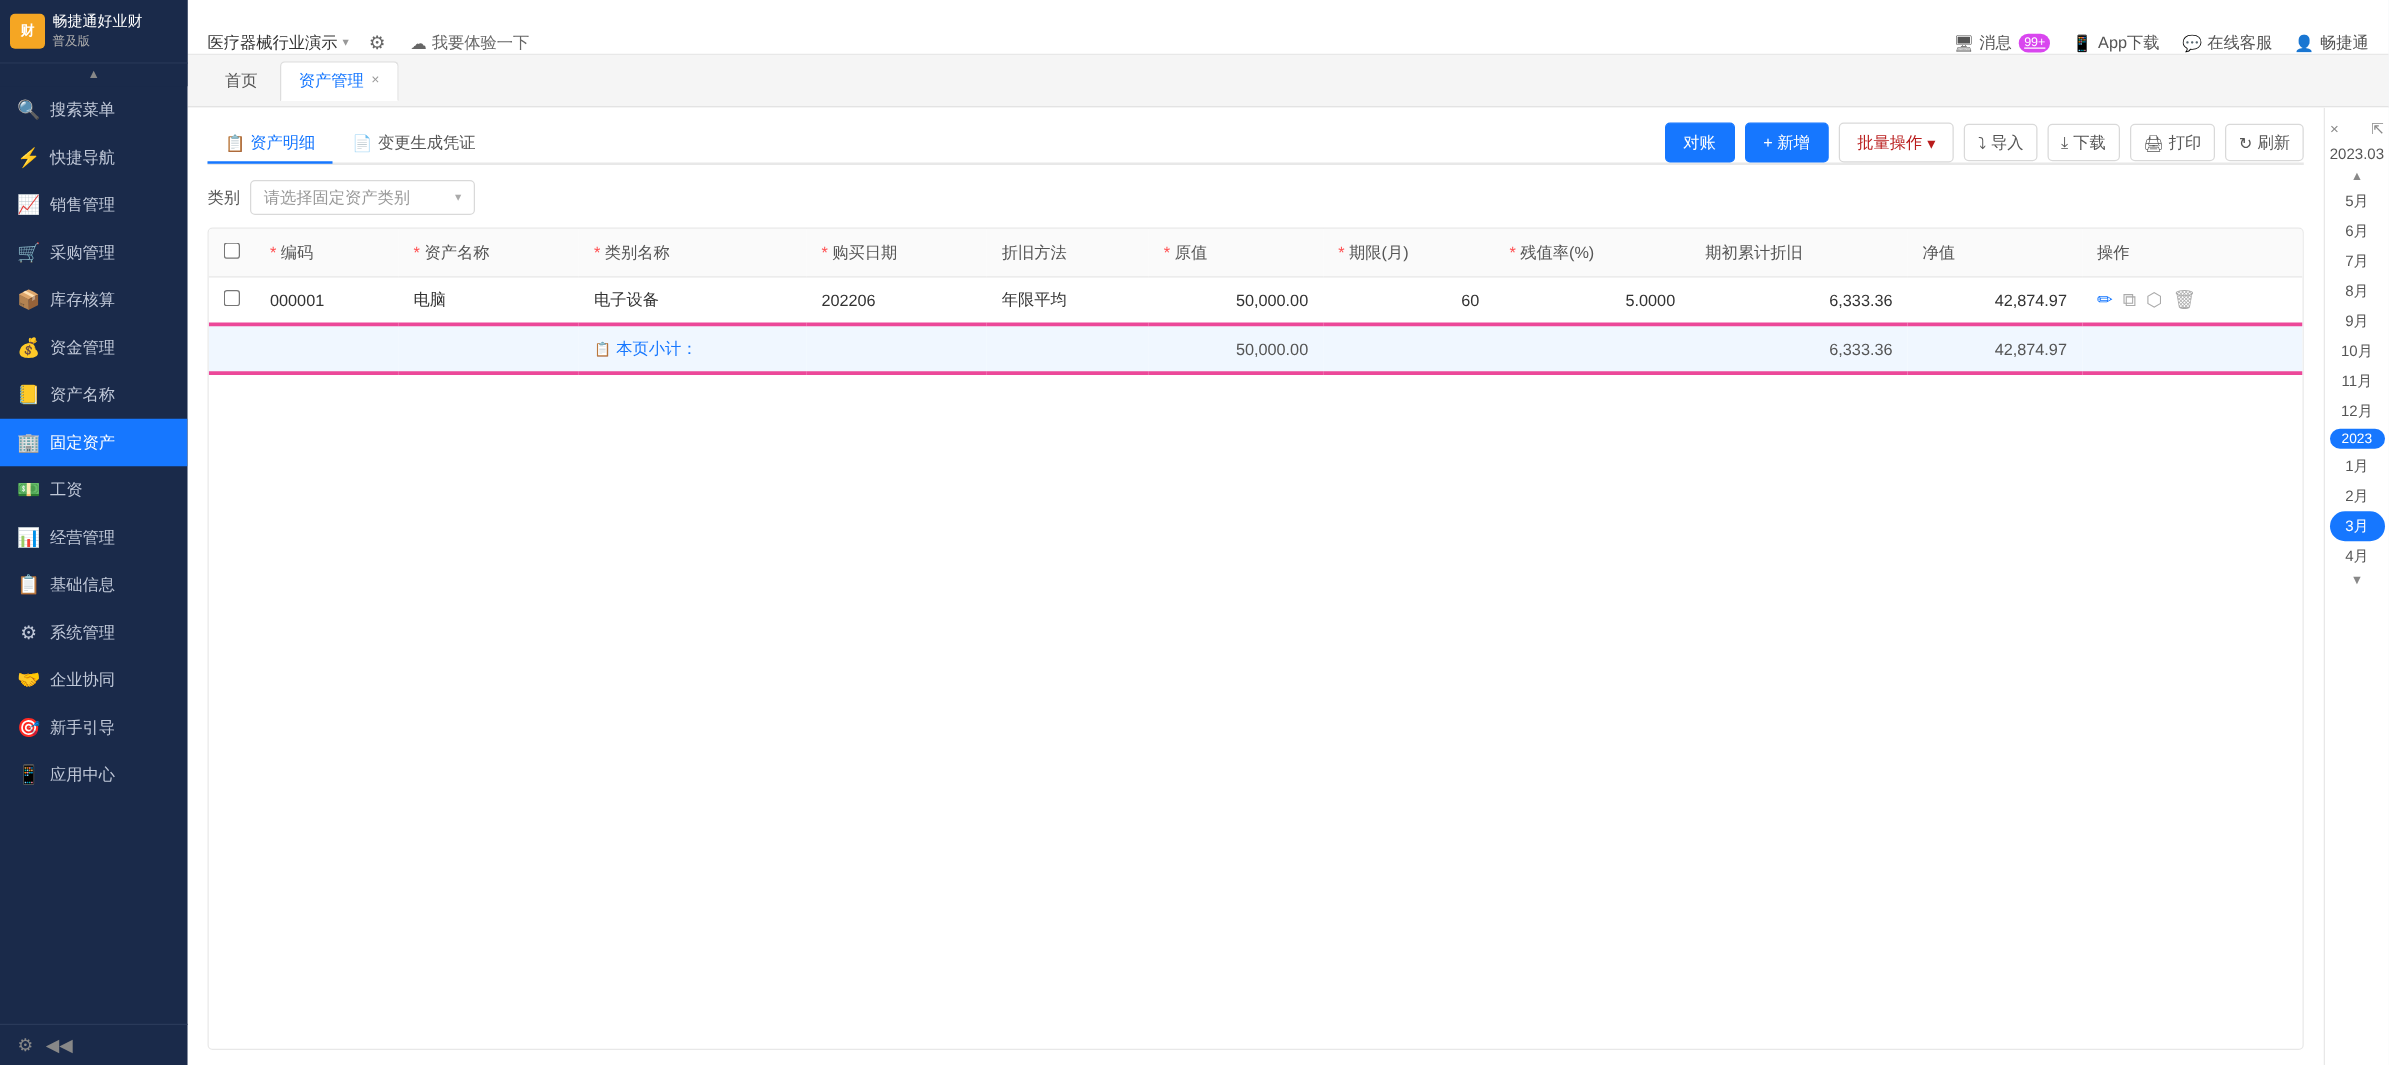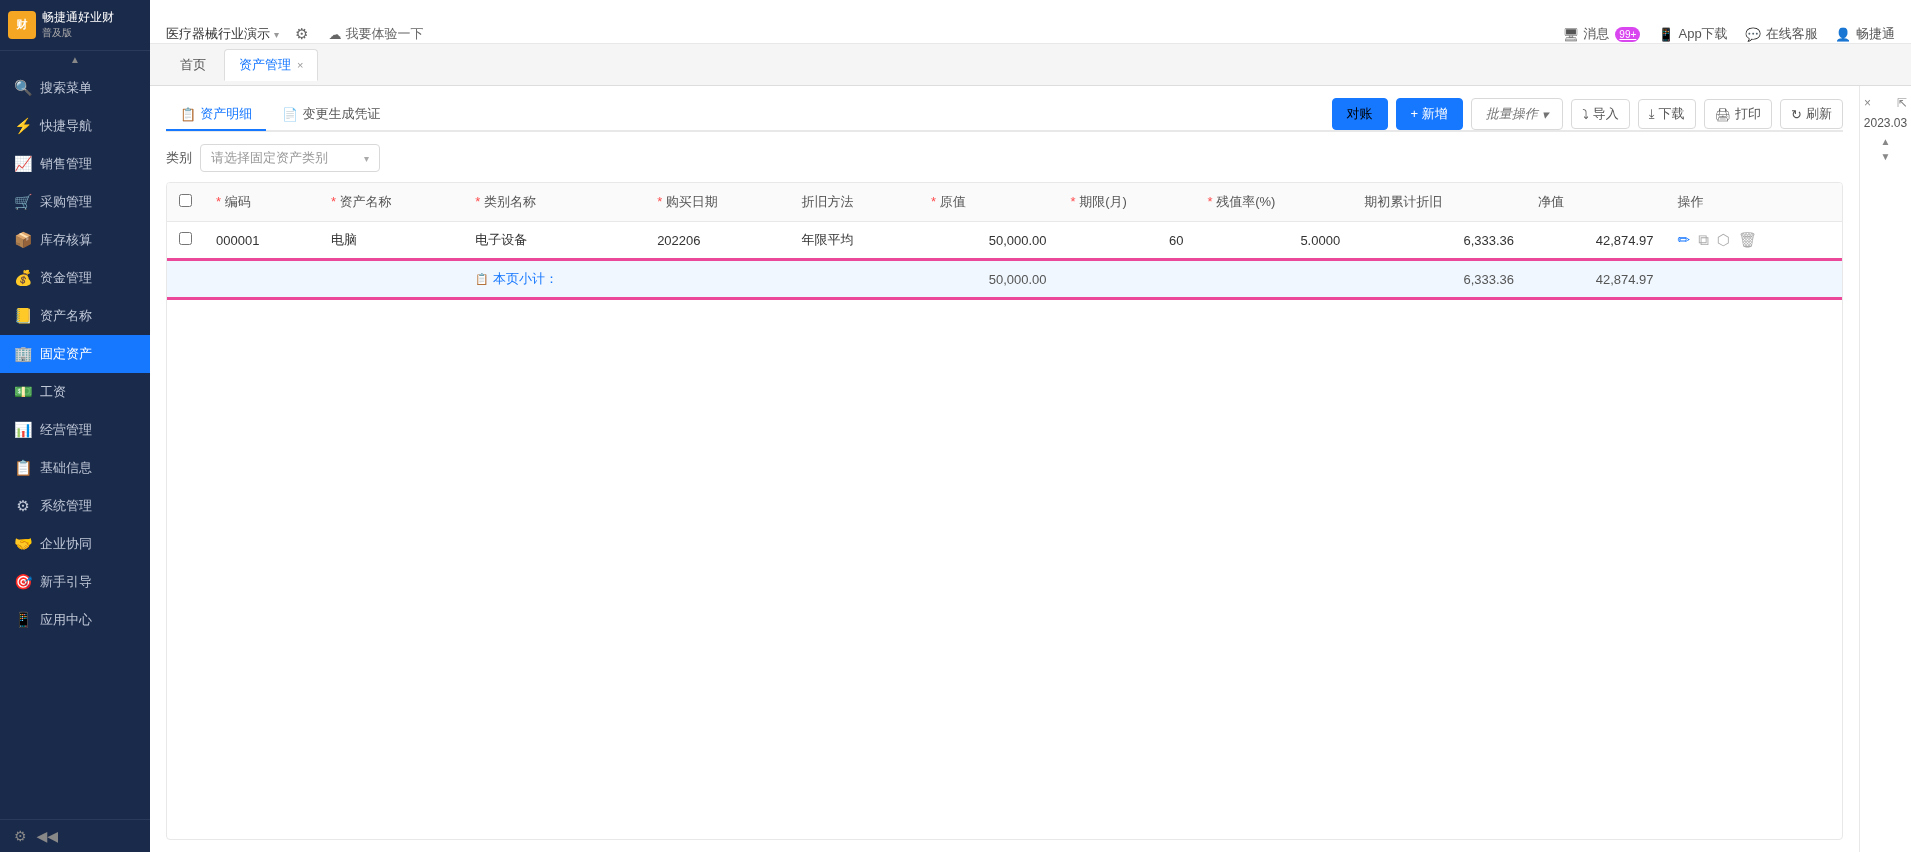--- a/index.html
+++ b/index.html
@@ -86,20 +86,21 @@
 
     
     .tabbar {
       height: 42px;
       background: #f5f5f5;
       border-bottom: 1px solid #ddd;
       display: flex;
       align-items: center;
       padding: 0 16px;
       gap: 4px;
+      font-family: Liberation Mono, monospace;
     }
     .tab {
       height: 32px; display: flex; align-items: center; padding: 0 14px; border-radius: 4px 4px 0 0;
       cursor: pointer; font-size: 13px; color: #555;
     }
     .tab.home { background: transparent; }
     .tab.active { background: #fff; color: #1677ff; border: 1px solid #ddd; border-bottom: 1px solid #fff; }
     .tab-close { margin-left: 6px; font-size: 11px; color: #999; cursor: pointer; }
 
     
@@ -137,22 +138,22 @@
       border: 1px solid #d9d9d9; border-radius: 4px;
       padding: 4px 10px; font-size: 13px; color: #999; cursor: pointer; background: #fff; min-width: 180px;
     }
     .filter-select .arrow { font-size: 10px; color: #aaa; margin-left: auto; }
     .btn {
       height: 32px; padding: 0 14px; border-radius: 4px; border: 1px solid #d9d9d9;
       font-size: 13px; cursor: pointer; display: flex; align-items: center; gap: 4px;
       background: #fff; color: #333;
     }
     .btn-new { background: #1677ff; color: #fff; border-color: #1677ff; }
-    .btn-batch { background: #fff; color: #737373; border-color: #d9d9d9; font-style: italic; }
-    .btn-ledger { background: #1677ff; color: #000000; border-color: #1677ff; }
+    .btn-batch { background: #fff; color: #b91c1c; border-color: #d9d9d9; }
+    .btn-ledger { background: #1677ff; color: #ffffff; border-color: #1677ff; }
     .toolbar-right { margin-left: auto; display: flex; align-items: center; gap: 8px; }
     .toolbar-btn {
       display: flex; align-items: center; gap: 4px; padding: 0 10px; height: 30px;
       border: 1px solid #d9d9d9; border-radius: 4px; cursor: pointer; font-size: 13px; background: #fff; color: #555;
     }
 
     
     .table-wrap { flex: 1; overflow: auto; border: 1px solid #e8e8e8; border-radius: 4px; }
     table { width: 100%; border-collapse: collapse; font-size: 13px; }
     thead tr { background: #fafafa; }
@@ -434,16 +435,31 @@
 
     </div>
 
     <div class="right-panel">
       <div style="display:flex;align-items:center;justify-content:space-between;width:100%;padding:2px 4px;">
         <span class="panel-close-btn">×</span>
         <span class="panel-expand-btn">⇱</span>
       </div>
       <div class="year-label">2023.03</div>
       <div class="scroll-arrow">▲</div>
+      <div id="month-list">
+          <div class="month-item">5月</div>
+          <div class="month-item">6月</div>
+          <div class="month-item">7月</div>
+          <div class="month-item">8月</div>
+          <div class="month-item">9月</div>
+          <div class="month-item">10月</div>
+          <div class="month-item">11月</div>
+          <div class="month-item">12月</div>
+          <div style="background: rgb(22, 119, 255); color: rgb(255, 255, 255); border-radius: 10px; font-size: 11px; padding: 2px 8px; margin: 2px auto; text-align: center; cursor: pointer;">2023</div>
+          <div class="month-item">1月</div>
+          <div class="month-item">2月</div>
+          <div class="month-item active">3月</div>
+          <div class="month-item">4月</div>
+        </div>
       <div class="scroll-arrow">▼</div>
     </div>
   </div>
 </div>
 
 </body></html>

